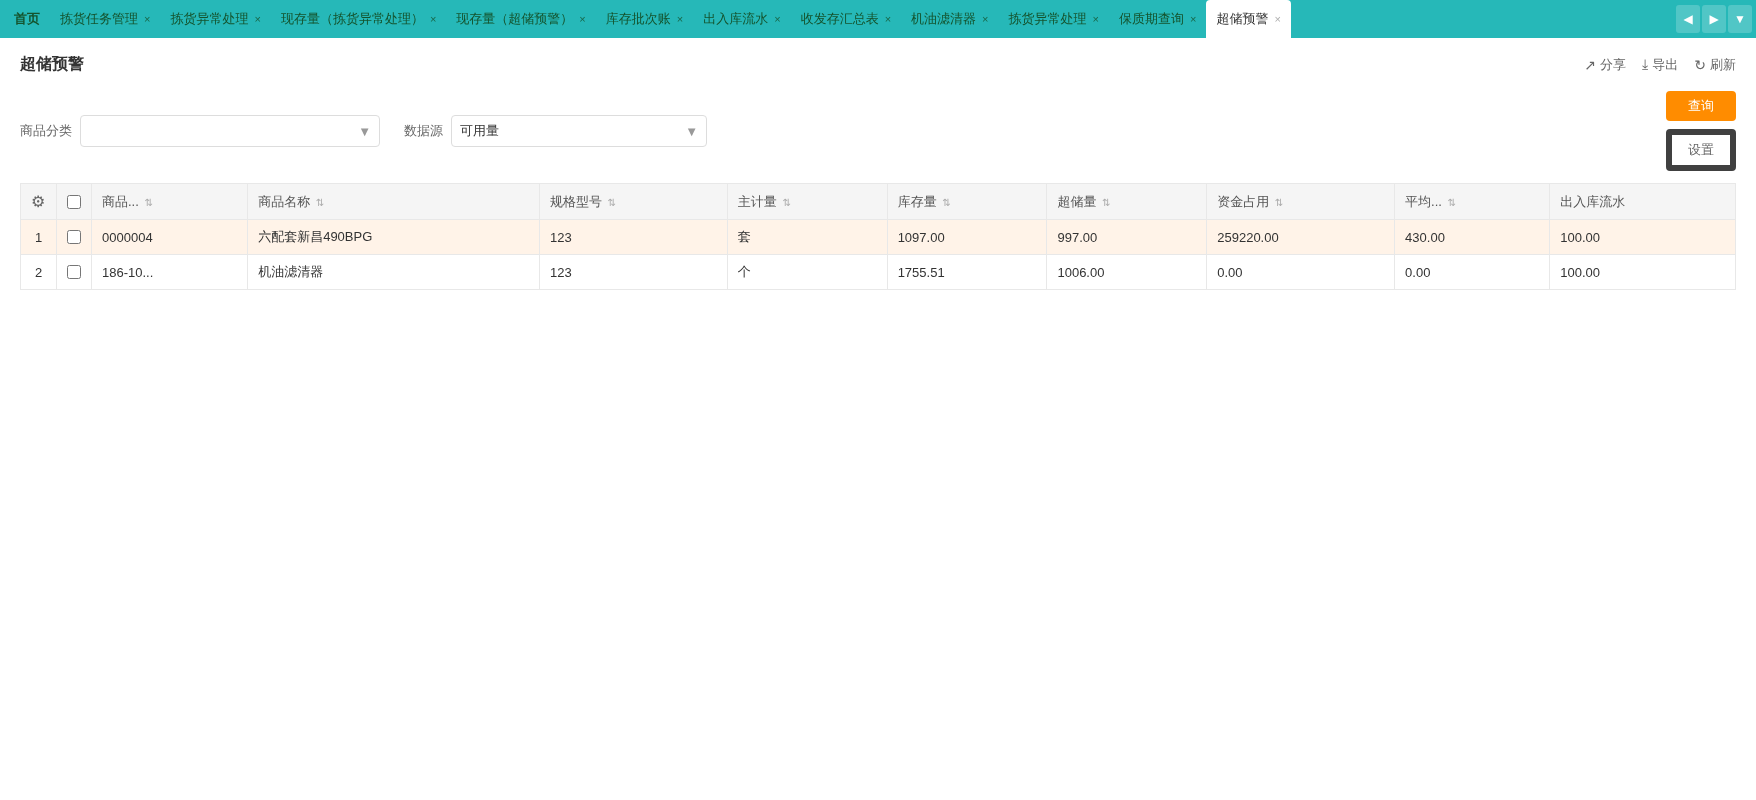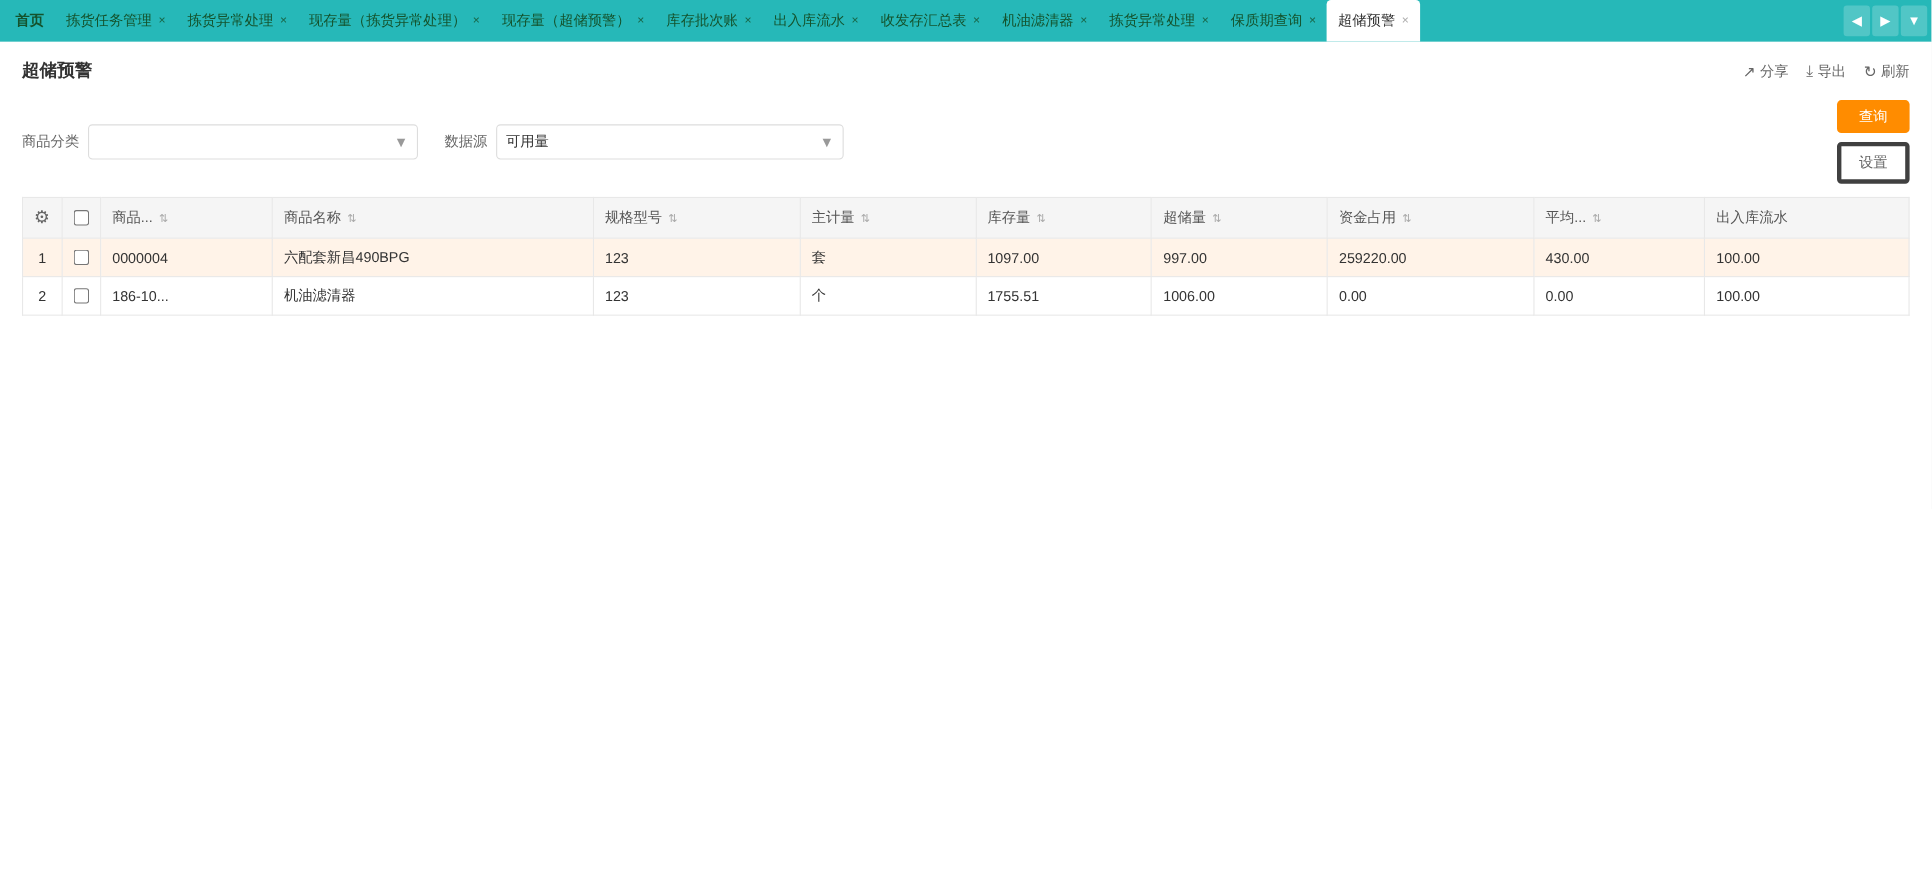--- a/index.html
+++ b/index.html
@@ -111,21 +111,21 @@
       border-radius: 4px;
       padding: 0 8px;
       display: flex;
       align-items: center;
       justify-content: space-between;
       cursor: pointer;
       background: #fff;
     }
     .filter-select .arrow { color: #999; }
     .filter-select-datasource {
-      width: 316px;
+      width: 256px;
     }
     .filter-value { color: #333; }
 
     .filter-actions {
       margin-left: auto;
       display: flex;
       gap: 8px;
       flex-direction: column;
     }
     .btn-query {
@@ -133,21 +133,21 @@
       color: #fff;
       border: none;
       border-radius: 4px;
       padding: 6px 16px;
       cursor: pointer;
       font-size: 13px;
     }
     .btn-settings {
       background: #fff;
       color: #666;
-      border: 4px solid #404040;
+      border: 6px solid #404040;
       border-radius: 4px;
       padding: 6px 16px;
       cursor: pointer;
       font-size: 13px;
     }
 
     
     .data-table {
       width: 100%;
       border-collapse: collapse;

